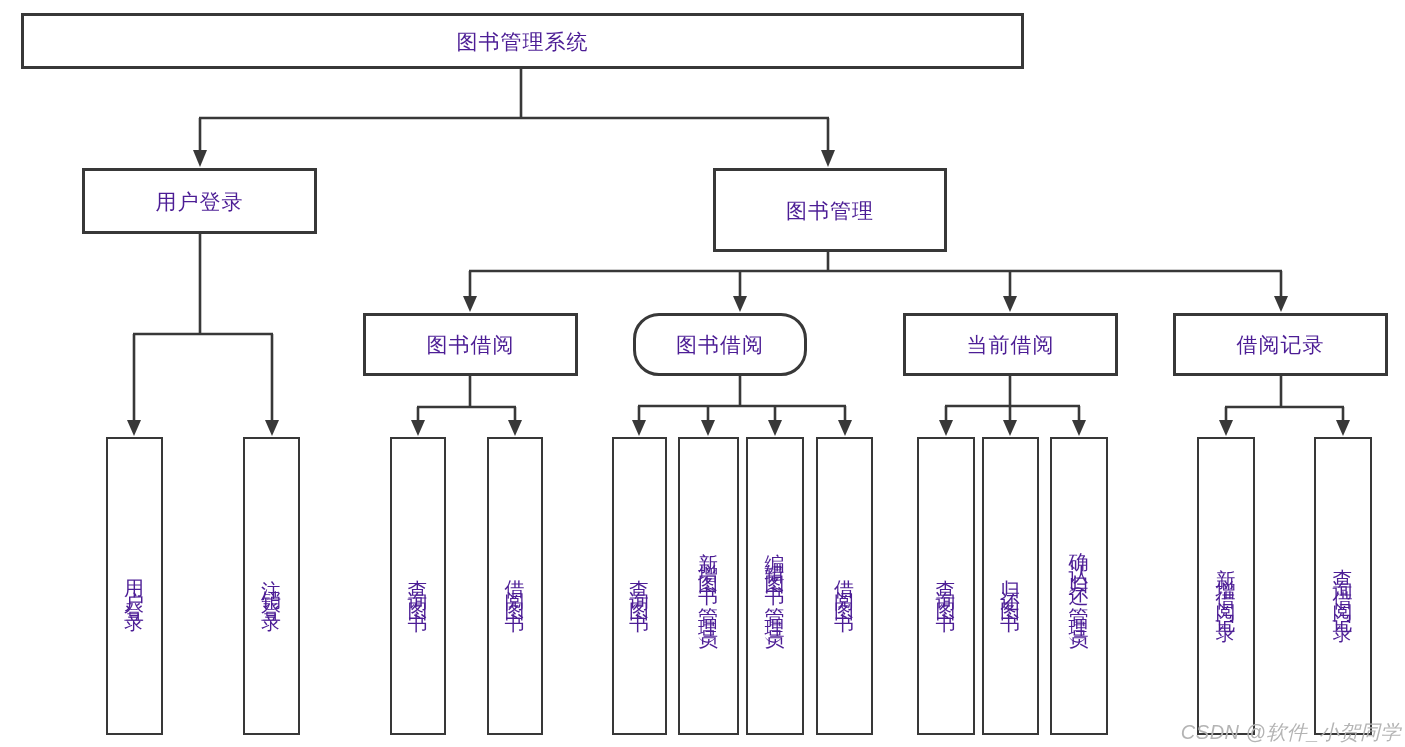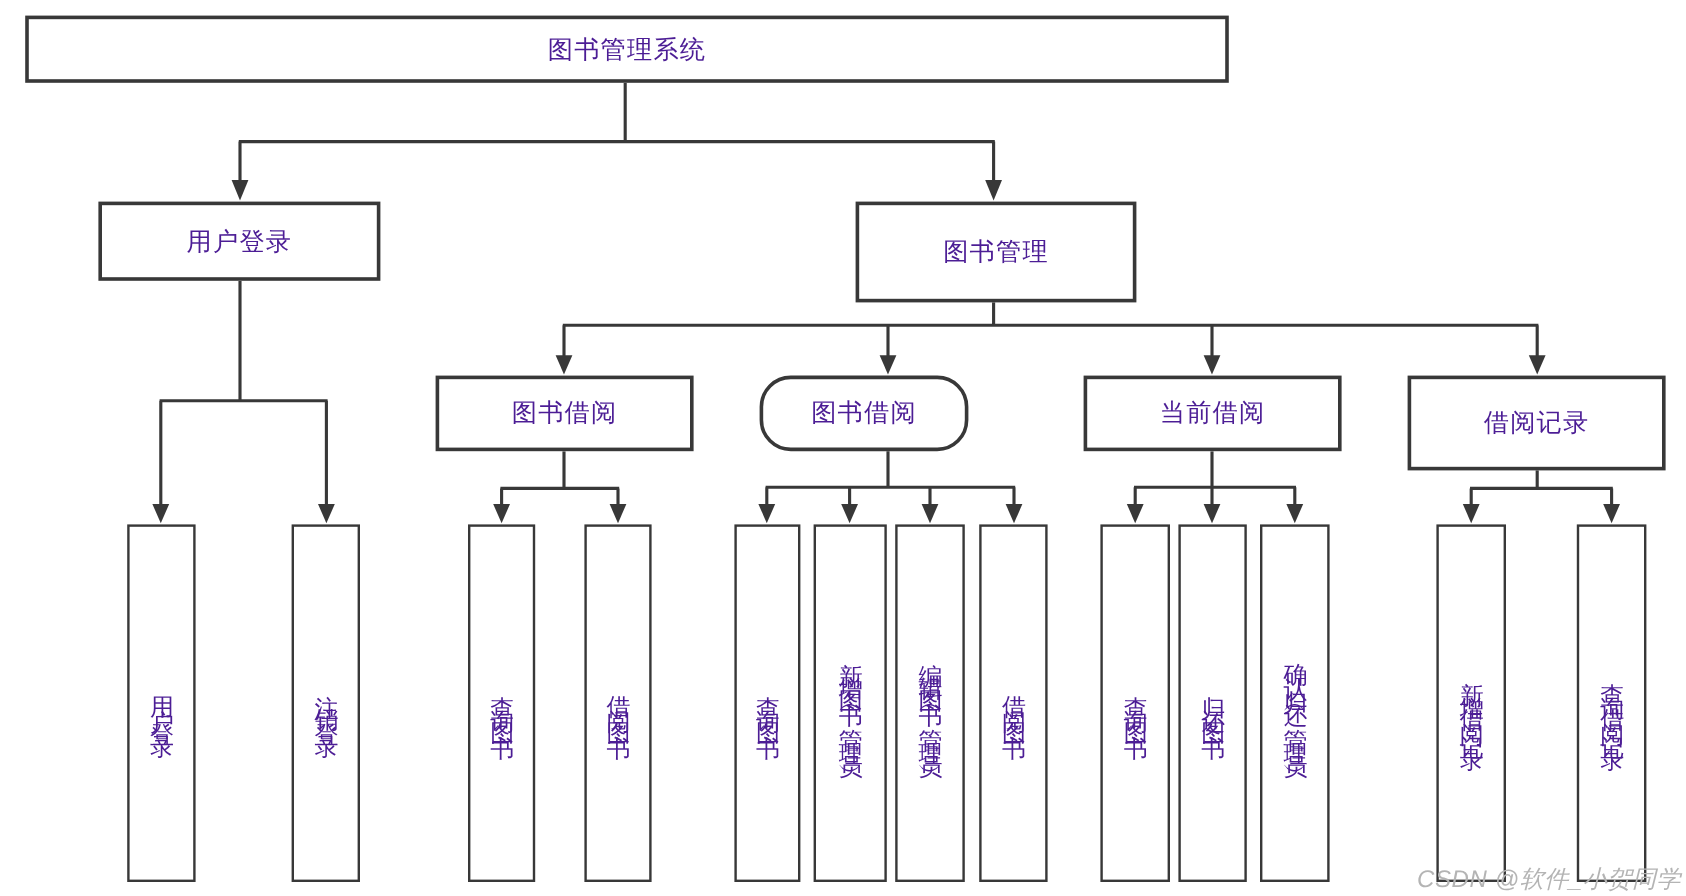--- a/index.html
+++ b/index.html
@@ -38,21 +38,21 @@
   }
   
   .n-root   {left:21px;  top:13px;  width:1003px; height:56px;}
   
   .n-login  {left:82px;  top:168px; width:235px; height:66px;}
   .n-mgmt   {left:713px; top:168px; width:234px; height:84px;}
   
   .n-newbook{left:363px; top:313px; width:215px; height:63px;}
   .n-borrow {left:633px; top:313px; width:174px; height:63px;border-radius:26px;}
   .n-current{left:903px; top:313px; width:215px; height:63px;}
-  .n-record {left:1173px;top:313px; width:215px; height:79px;}
+  .n-record {left:1173px;top:313px; width:215px; height:63px;}
   
   .leaf{top:437px;height:298px;}
   .n-l1 {left:106px; width:57px;}
   .n-l2 {left:243px; width:57px;}
   .n-l3 {left:390px; width:56px;}
   .n-l4 {left:487px; width:56px;}
   .n-l5 {left:612px; width:55px;}
   .n-l6 {left:678px; width:61px;}
   .n-l7 {left:746px; width:58px;}
   .n-l8 {left:816px; width:57px;}

